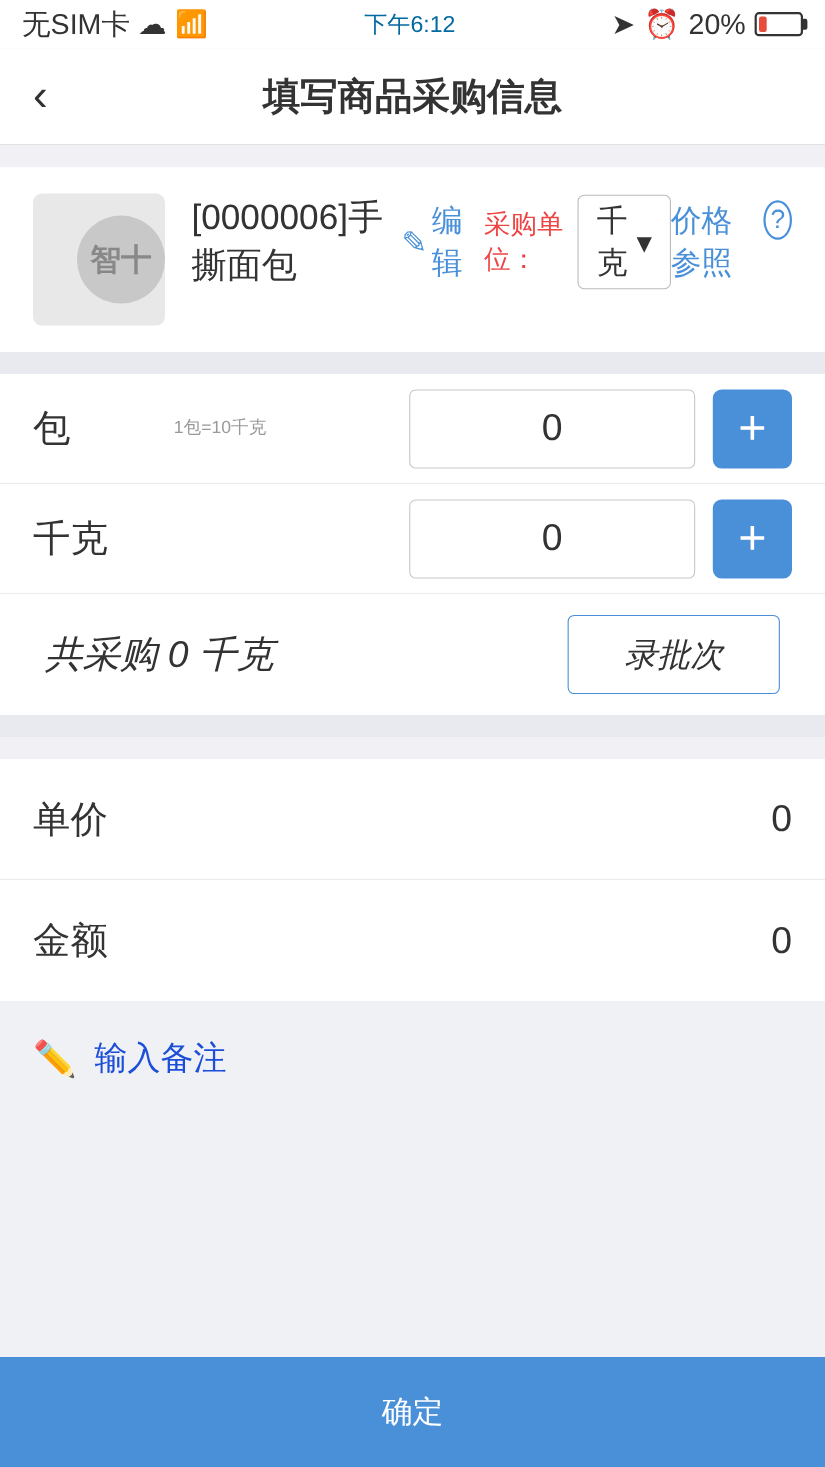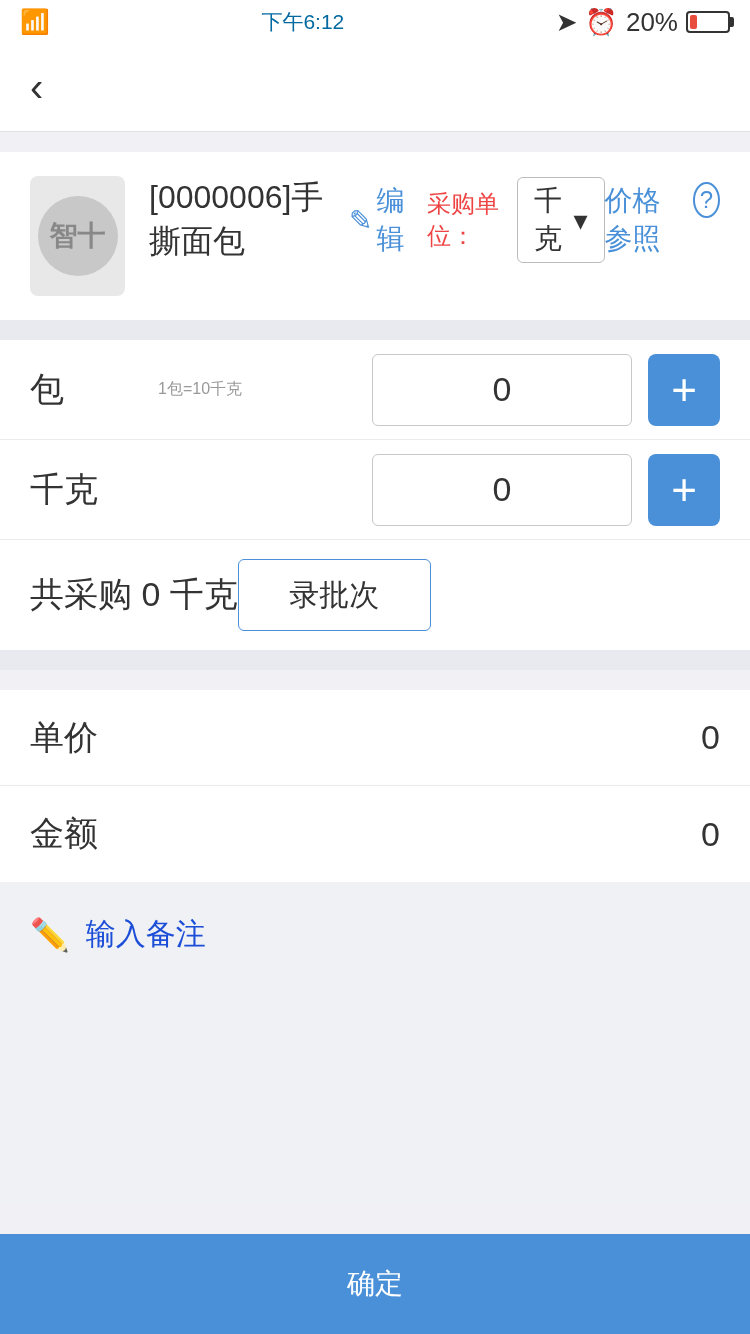--- a/index.html
+++ b/index.html
@@ -99,27 +99,27 @@
     
     .product-card {
       background: #fff;
       margin-top: 20px;
       padding: 24px 30px;
       display: flex;
       align-items: flex-start;
       gap: 24px;
     }
     .product-image {
-      width: 95px;
+      width: 120px;
       height: 120px;
       background: #e8e8e8;
       border-radius: 8px;
       display: flex;
       align-items: center;
-      justify-content: center;
+      justify-content: flex-end;
       flex-shrink: 0;
     }
     .product-image-inner {
       width: 80px;
       height: 80px;
       background: #c8c8c8;
       border-radius: 50%;
       display: flex;
       align-items: center;
       justify-content: center;
@@ -252,22 +252,24 @@
       font-weight: 300;
     }
 
     
     .summary-section {
       background: #fff;
     }
     .summary-row {
       display: flex;
       align-items: center;
-      padding: 0 30px;
+      justify-content: space-between;
+      padding: 0 41px;
       height: 110px;
+      font-style: italic;
     }
     .summary-label {
       font-size: 34px;
       color: #333;
     }
     .batch-btn {
       width: 193px;
       height: 72px;
       border: 1px solid #4a90d9;
       border-radius: 6px;
@@ -282,21 +284,21 @@
     
     .price-section {
       background: #fff;
       margin-top: 20px;
     }
     .price-row {
       display: flex;
       align-items: center;
       justify-content: space-between;
       padding: 0 30px;
-      height: 96px;
+      height: 110px;
       border-bottom: 1px solid #ebebeb;
     }
     .price-row-label {
       font-size: 34px;
       color: #333;
     }
     .price-row-value {
       font-size: 34px;
       color: #333;
     }
@@ -347,35 +349,37 @@
     .wifi-icon {
       display: inline-block;
       font-size: 24px;
     }
   </style>
 </head>
 <body>
 
 <div class="status-bar">
   <div class="status-left">
+    <span>无SIM卡 ☁</span>
     <span class="wifi-icon">📶</span>
   </div>
   <div class="status-center">下午6:12</div>
   <div class="status-right">
     <span>➤</span>
     <span>⏰</span>
     <span>20%</span>
     <div class="battery-icon">
       <div class="battery-fill"></div>
     </div>
   </div>
 </div>
 
 <div class="nav-bar">
   <div class="nav-back">‹</div>
+  <div class="nav-title">填写商品采购信息</div>
 </div>
 
 <div class="product-card">
   <div class="product-image">
     <div class="product-image-inner">
       <span>智十</span>
     </div>
   </div>
   <div class="product-info">
     <div class="product-header">

